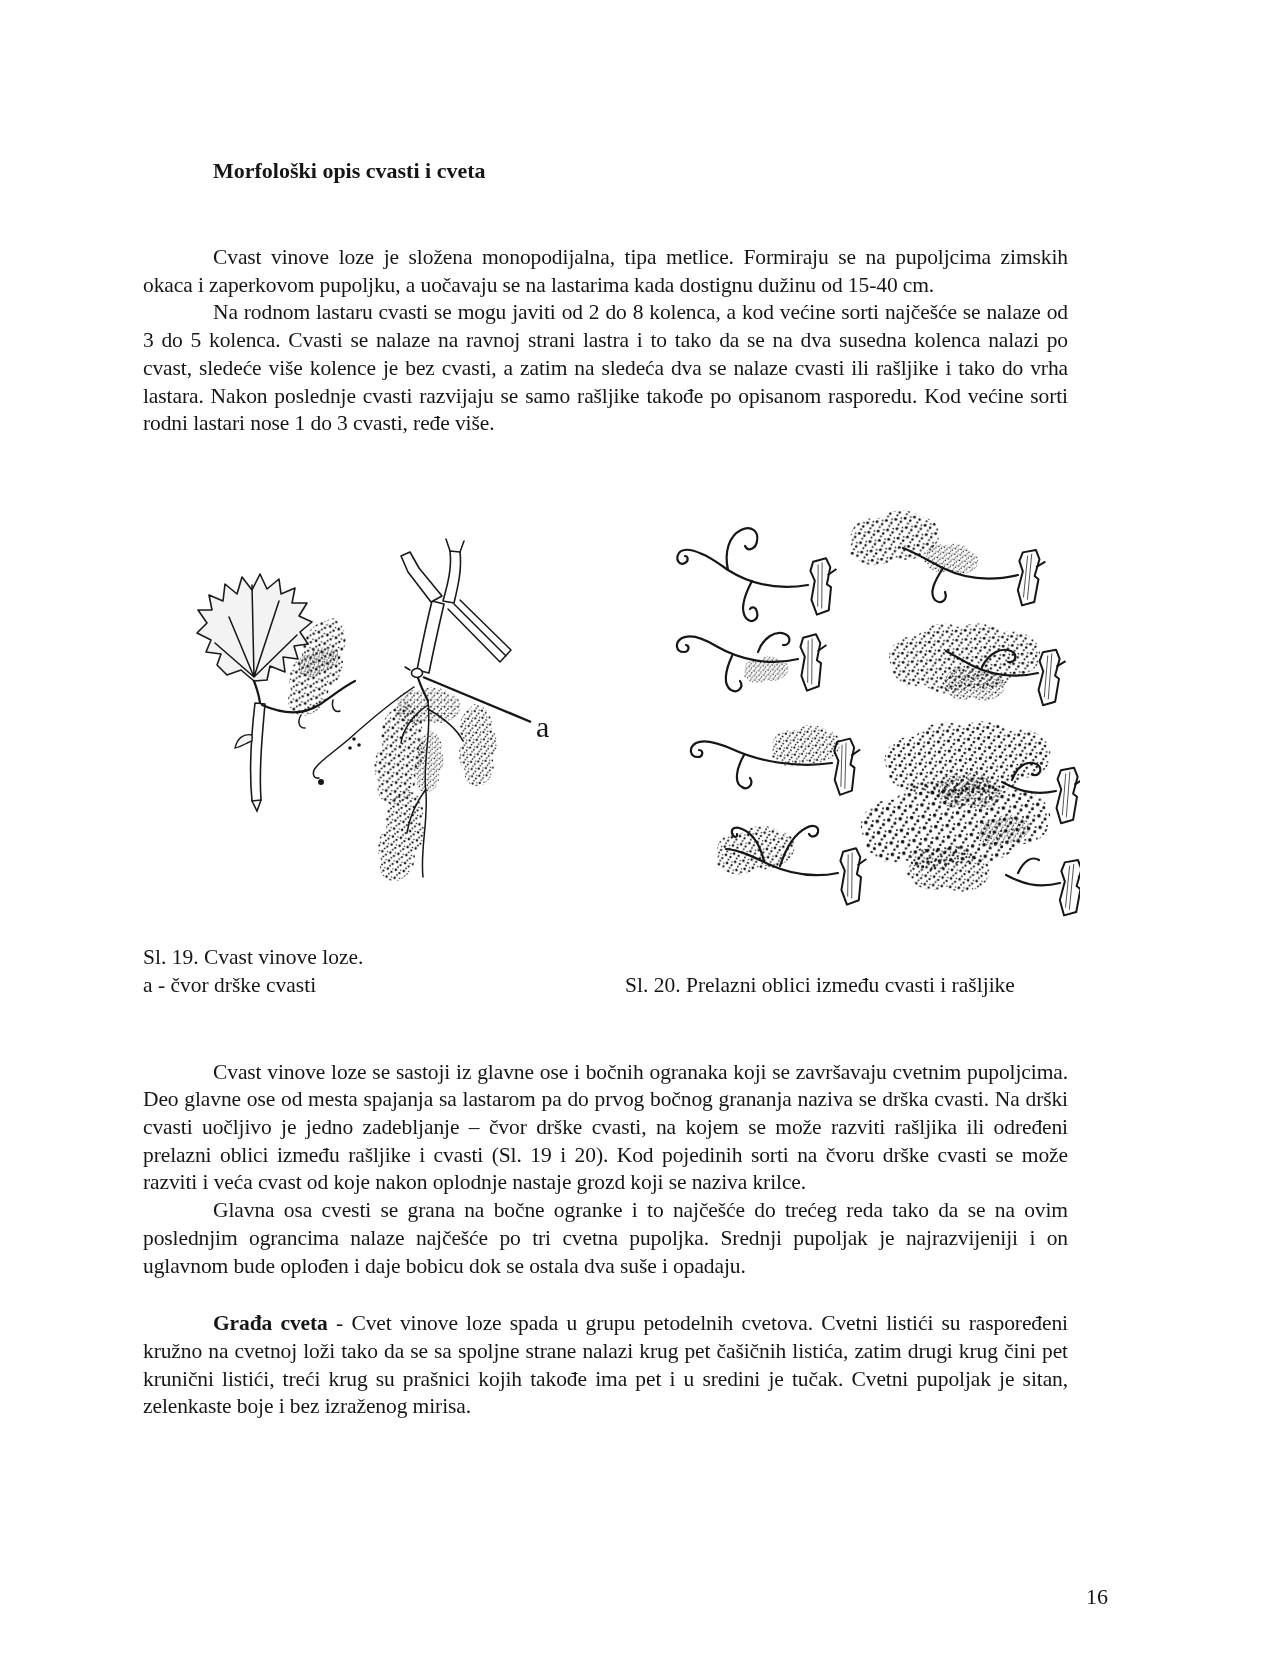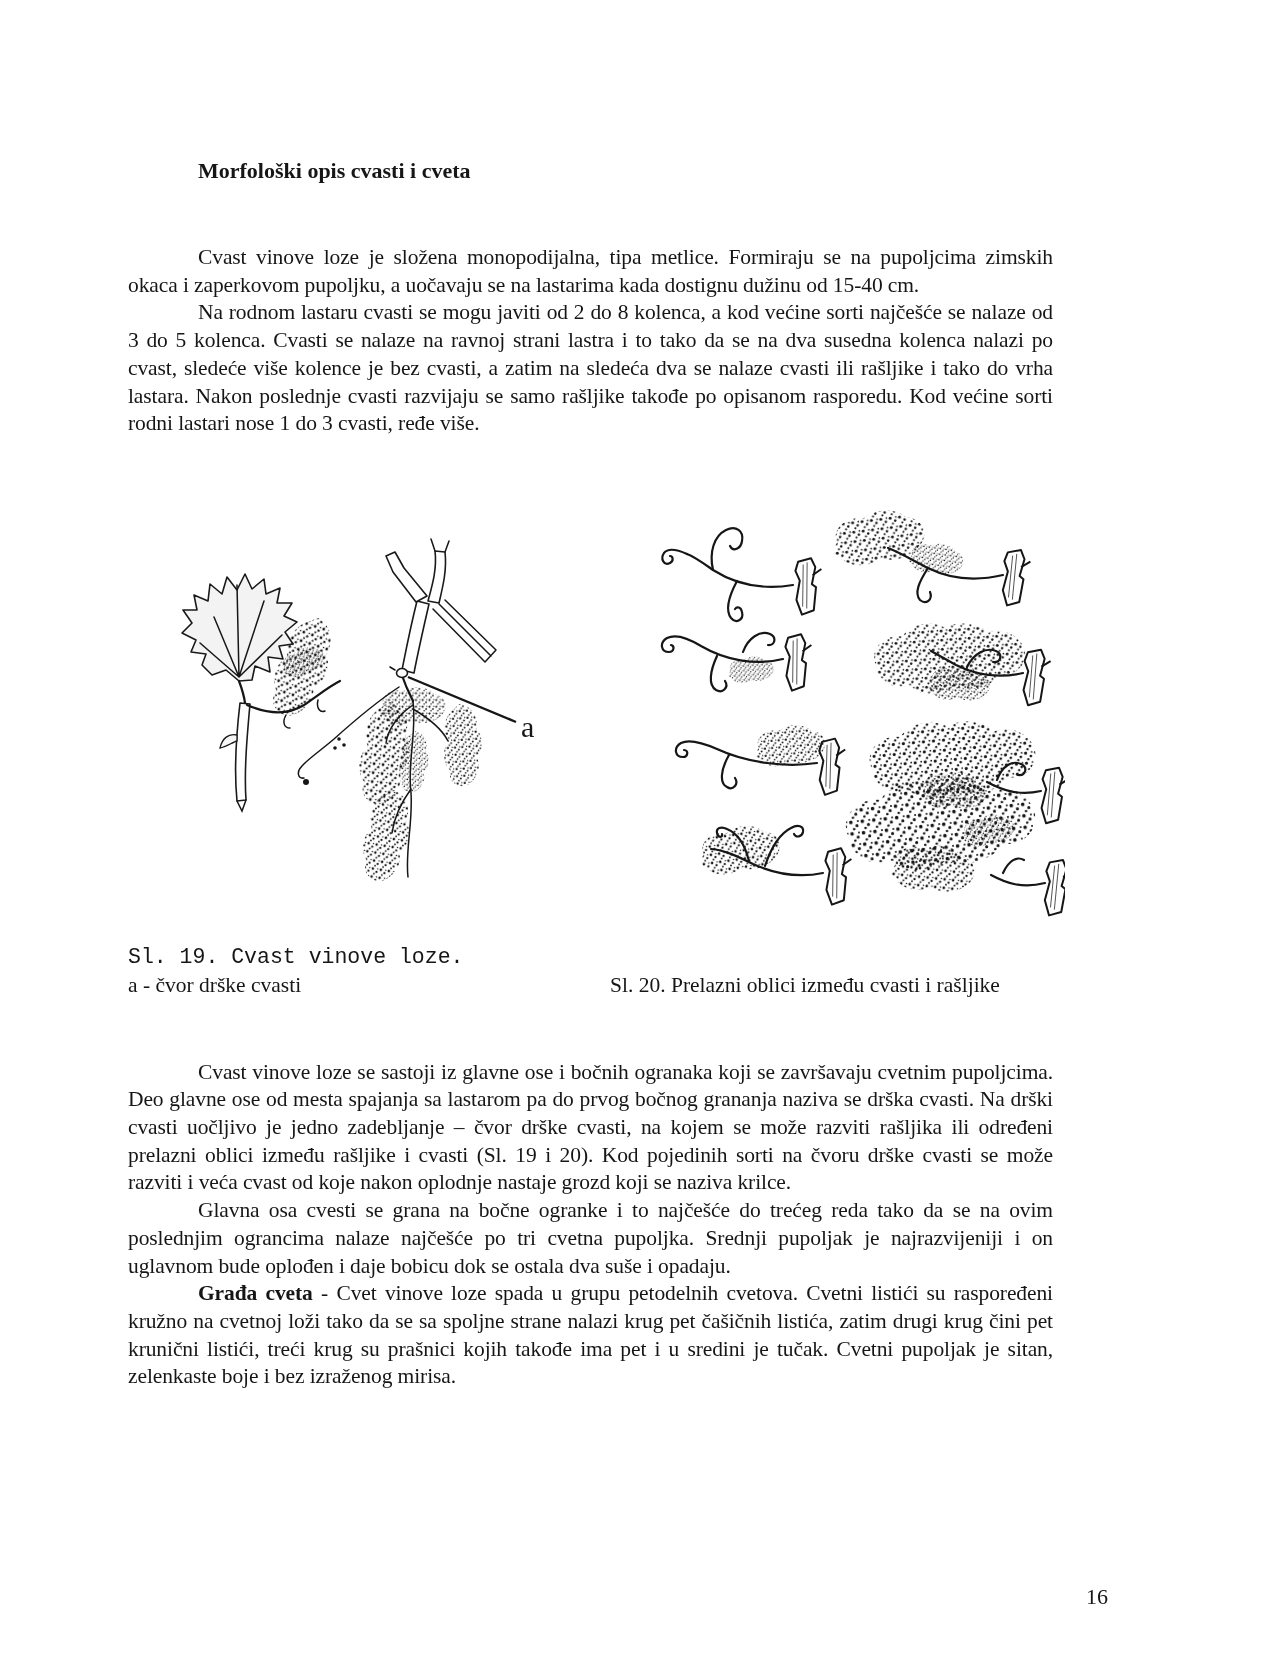--- a/index.html
+++ b/index.html
@@ -6,21 +6,21 @@
   .page{
     position:relative;
     width:1280px;height:1656px;
     background:#ffffff;
     overflow:hidden;
     font-family:"Liberation Serif","DejaVu Serif",serif;
     color:#161616;
     margin:0 auto;
   }
   .content{
-    position:absolute;left:128px;top:0;width:925px;
+    position:absolute;left:143px;top:0;width:925px;
   }
   .title{
     margin:157px 0 0 70px;
     font-size:22px;font-weight:bold;line-height:28px;
   }
   .para{
     margin:0;
     font-size:21.5px;line-height:27.7px;
     text-align:justify;
     text-indent:70px;
@@ -31,32 +31,32 @@
   .figures{
     position:relative;
     margin-top:51px;
     width:940px;height:430px;
   }
   .figures svg{position:absolute;top:0;}
   #fig19{left:8px;}
   #fig20{left:497px;}
   .caption{
     margin:25px 0 0 0;
-    font-size:21.5px;line-height:27.7px;font-family:Liberation Mono, monospace;
+    font-size:21.5px;line-height:27.7px;
   }
   .caption-row{
     position:relative;
     margin:0;height:28px;
     font-size:21.5px;line-height:27.7px;
   }
   .caption-row .sub{}
   .caption-row .right{position:absolute;left:482px;top:0;white-space:nowrap;text-align:center;}
   .para.after-fig{margin-top:59px;}
   .para.p4{}
-  .para.p5{}
+  .para.p5{margin-top:30px;}
   .page-number{
     position:absolute;left:1086px;top:1584px;
     font-size:22px;line-height:26px;
   }
   .sketch-line{stroke:#161616;stroke-width:2.2;fill:none;stroke-linecap:round;}
   .thin-line{stroke:#161616;stroke-width:1.5;fill:none;stroke-linecap:round;}
   .outline{fill:#ffffff;stroke:#1a1a1a;stroke-width:1.6;stroke-linejoin:round;}
 </style>
 </head>
 <body>

